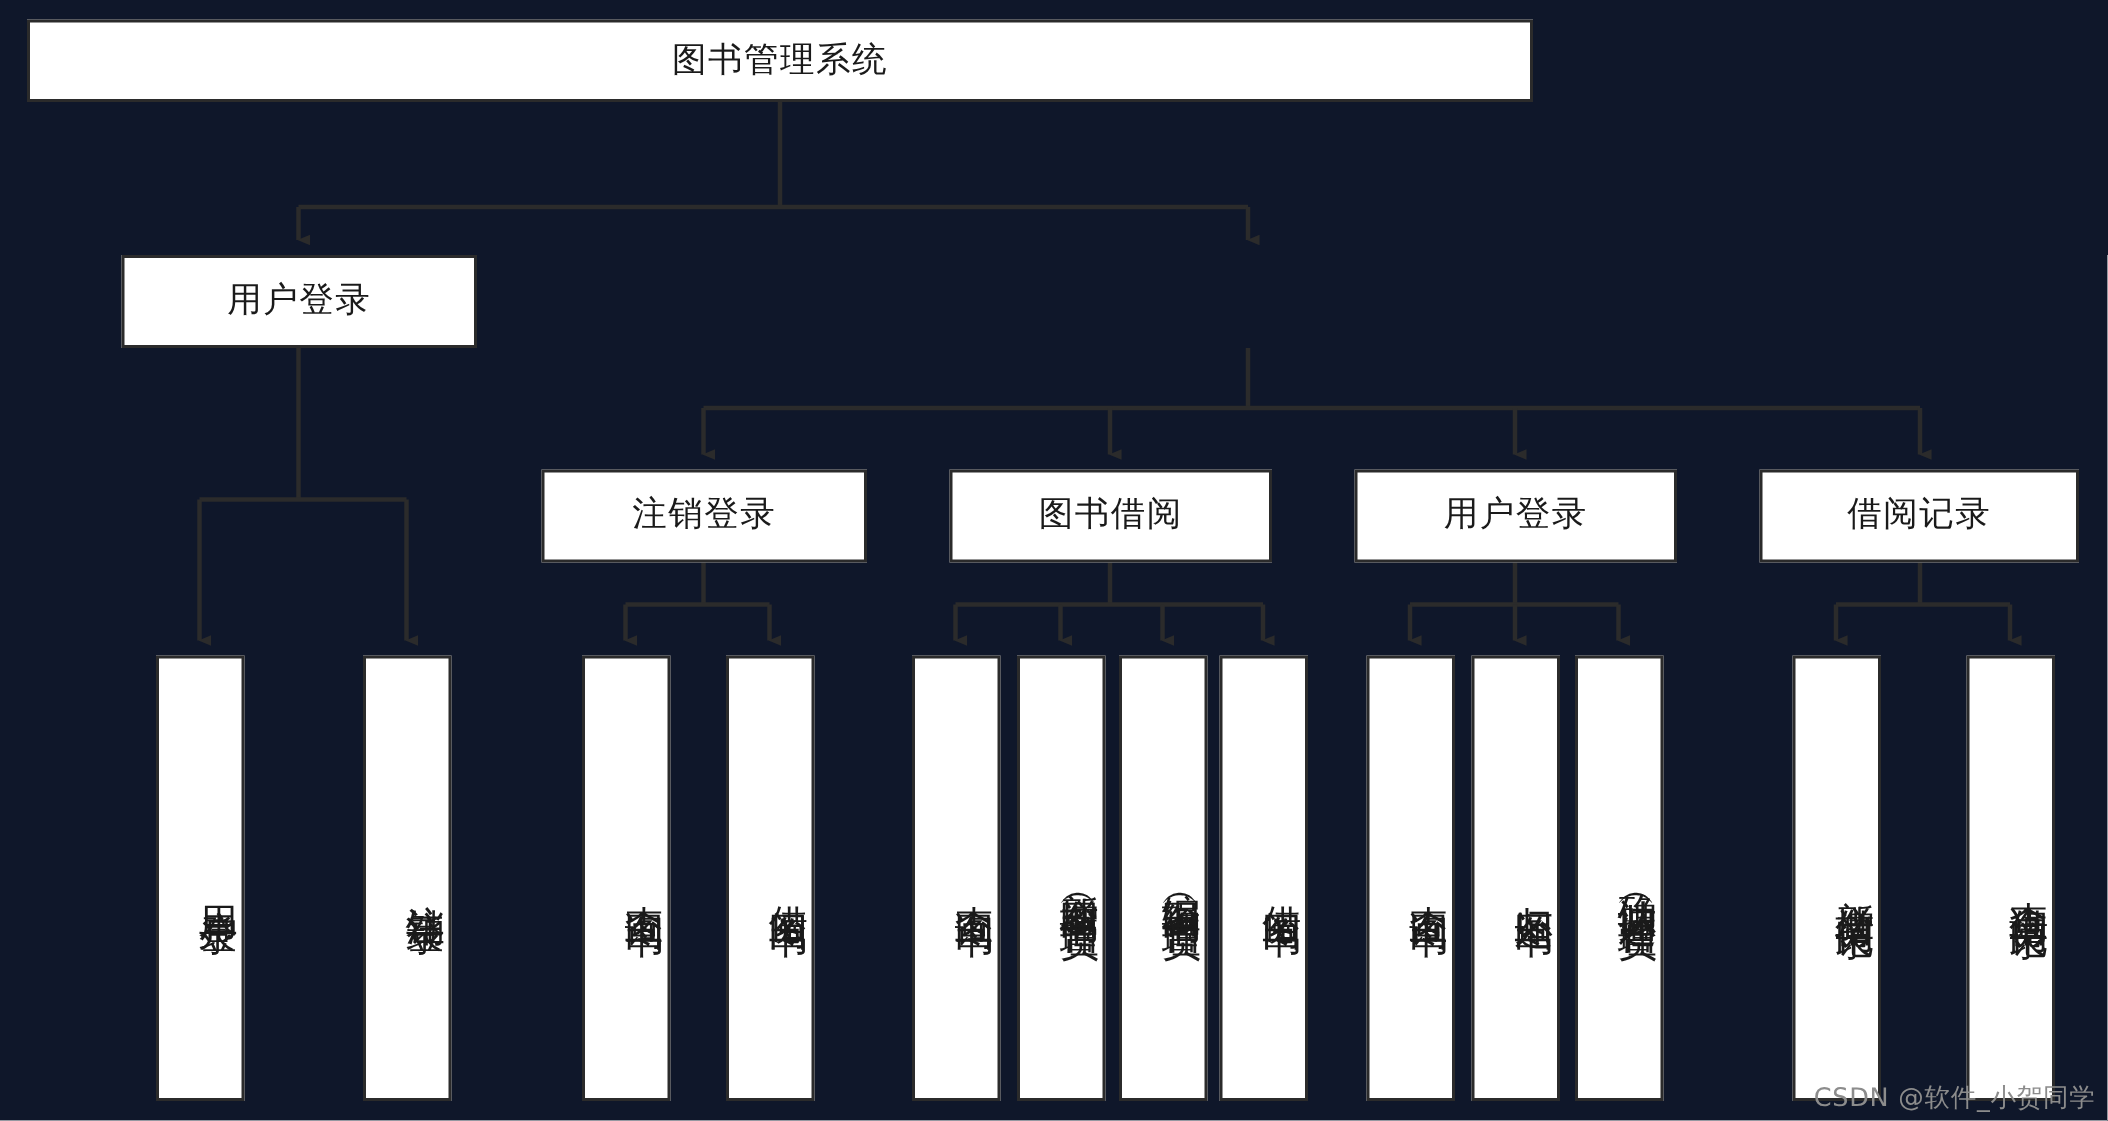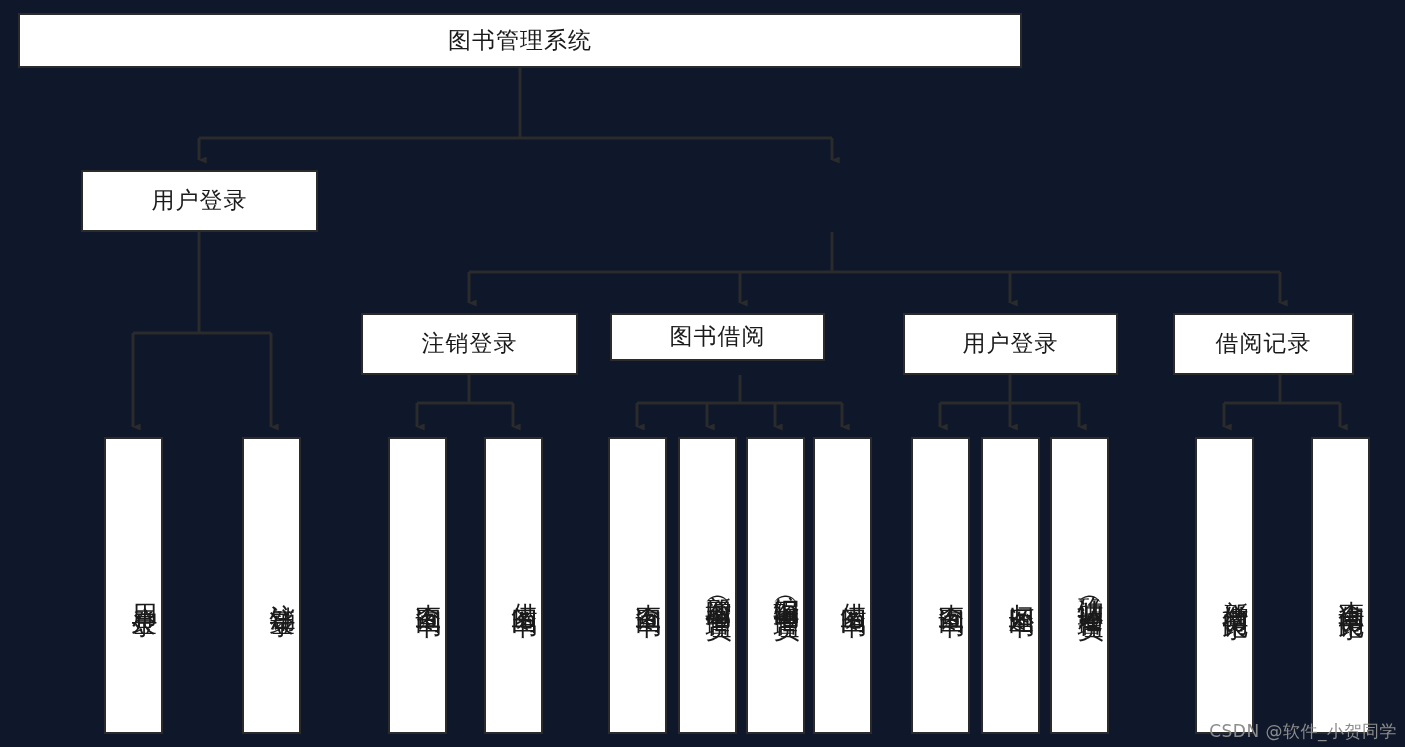--- a/index.html
+++ b/index.html
@@ -126,27 +126,27 @@
     <span>图书管理系统</span>
   </div>
 
   <div class="node horizontal" style="left:81px; top:170px; width:237px; height:62px;">
     <span>用户登录</span>
   </div>
 
   <div class="node horizontal" style="left:361px; top:313px; width:217px; height:62px;">
     <span>注销登录</span>
   </div>
-  <div class="node horizontal" style="left:610px; top:313px; width:215px; height:48px;align-items:center;">
+  <div class="node horizontal" style="left:633px; top:313px; width:215px; height:62px;align-items:center;">
     <span>图书借阅</span>
   </div>
   <div class="node horizontal" style="left:903px; top:313px; width:215px; height:62px;">
     <span>用户登录</span>
   </div>
-  <div class="node horizontal" style="left:1173px; top:313px; width:181px; height:62px;">
+  <div class="node horizontal" style="left:1173px; top:313px; width:213px; height:62px;">
     <span>借阅记录</span>
   </div>
 
   <div class="node vertical" style="left:104px; top:437px; width:59px; height:297px;">
     <span class="vlabel">用户登录</span>
   </div>
   <div class="node vertical" style="left:242px; top:437px; width:59px; height:297px;">
     <span class="vlabel">注销登录</span>
   </div>
 

